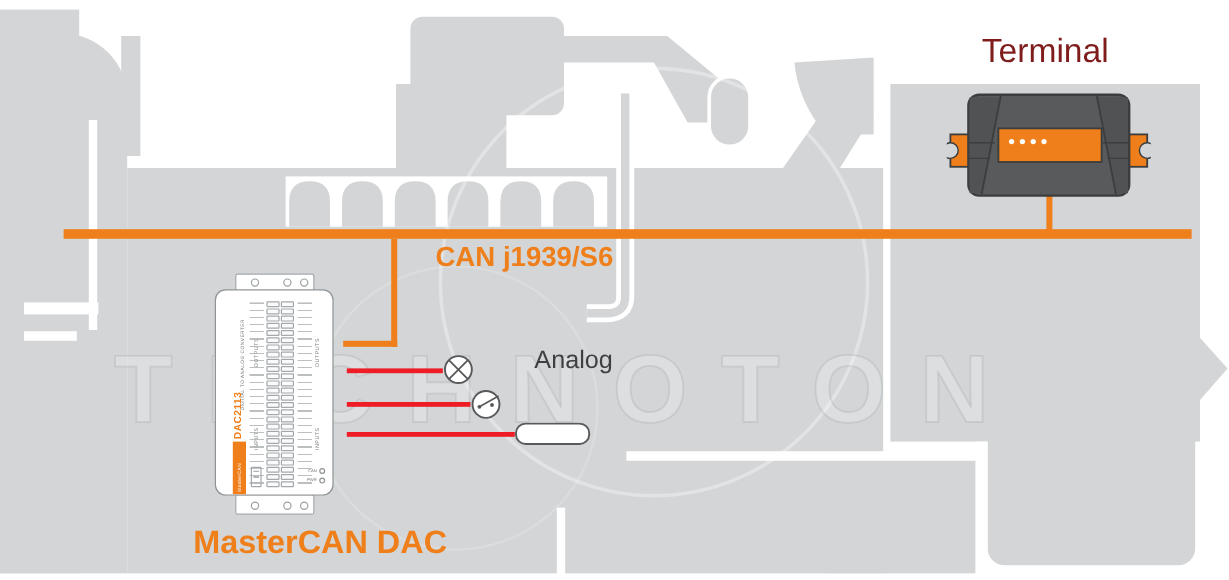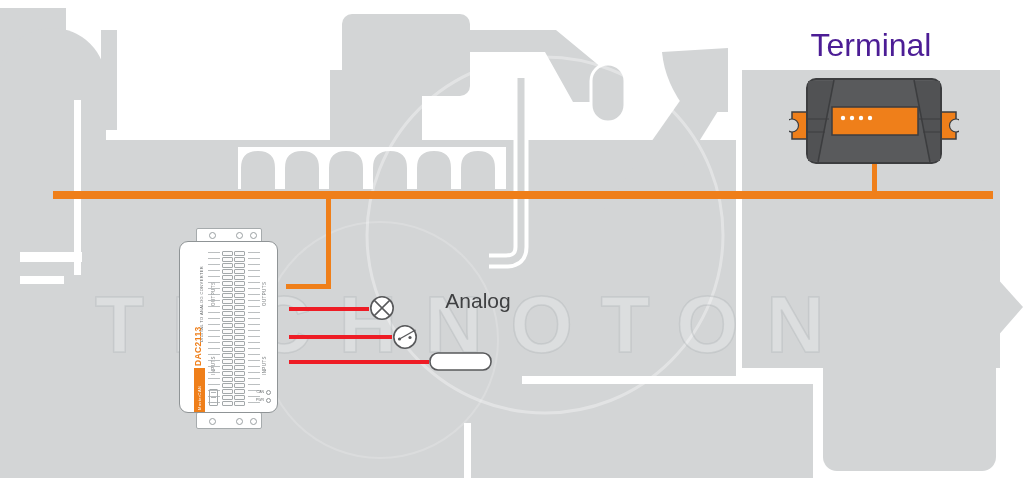--- a/index.html
+++ b/index.html
@@ -10,21 +10,21 @@
 
   
   .bus { position:absolute; left:53px; top:191px; width:940px; height:8px; background:#ef7f1a; z-index:2; }
   .drop-terminal { position:absolute; left:872px; top:163px; width:5px; height:30px; background:#ef7f1a; z-index:2; }
   .drop-dac-v { position:absolute; left:326px; top:199px; width:5px; height:90px; background:#ef7f1a; z-index:2; }
   .drop-dac-h { position:absolute; left:286px; top:284px; width:45px; height:5px; background:#ef7f1a; z-index:2; }
 
   .bus-label { position:absolute; left:347px; top:201px; width:180px; text-align:center;
                font-size:23px; font-weight:bold; color:#ef7f1a; z-index:3; }
   .terminal-label { position:absolute; left:790px; top:27px; width:162px; text-align:center;
-               font-size:32px; color:#4c1d95; z-index:3; }
+               font-size:28px; color:#7f1d1d; z-index:3; }
   .dac-label { position:absolute; left:161px; top:437px; width:220px;
                font-size:27px; font-weight:bold; color:#ef7f1a; z-index:3; }
   .sensors-label { position:absolute; left:417px; top:287px; width:122px; text-align:center;
                font-size:21px; color:#3f4042; line-height:28px; z-index:3; }
 
   
   .wire { position:absolute; height:4px; background:#ee1c25; z-index:2; }
   .wire1 { left:289px; top:307px; width:80px; }
   .wire2 { left:289px; top:335px; width:103px; }
   .wire3 { left:289px; top:360px; width:140px; }
@@ -111,20 +111,21 @@
     </g>
     <circle cx="545" cy="235" r="178" fill="none" stroke="#ffffff" stroke-opacity="0.35" stroke-width="3"></circle>
     <circle cx="380" cy="340" r="118" fill="none" stroke="#ffffff" stroke-opacity="0.18" stroke-width="2"></circle>
     <text x="95" y="352" font-size="80" font-weight="bold" letter-spacing="28" fill="rgba(255,255,255,0.22)" stroke="rgba(170,175,177,0.35)" stroke-width="1.5">TECHNOTON</text>
   </svg>
 
   <div class="bus"></div>
   <div class="drop-terminal"></div>
   <div class="drop-dac-v"></div>
   <div class="drop-dac-h"></div>
+  <div class="bus-label">CAN j1939/S6</div>
 
   <div class="terminal-label">Terminal</div>
   <svg class="terminal-dev" width="170" height="90" viewBox="0 0 170 90">
     <g>
       <rect x="3" y="36" width="16" height="27" fill="#ef7f1a" stroke="#3c3d3f" stroke-width="1.5"></rect>
       <circle cx="3" cy="49.5" r="6.5" fill="#d3d5d6" stroke="#3c3d3f" stroke-width="1.2"></circle>
     </g>
     <g>
       <rect x="151" y="36" width="16" height="27" fill="#ef7f1a" stroke="#3c3d3f" stroke-width="1.5"></rect>
       <circle cx="167" cy="49.5" r="6.5" fill="#d3d5d6" stroke="#3c3d3f" stroke-width="1.2"></circle>
@@ -243,14 +244,15 @@
           <div class="pin"></div>
           <div class="pin"></div>
         </div>
       <div class="mini-block"></div>
       <span class="led led1"></span>
       <span class="led led2"></span>
       <span class="led-label ledl1">CAN</span>
       <span class="led-label ledl2">PWR</span>
     </div>
   </div>
+  <div class="dac-label">MasterCAN DAC</div>
 
 </div>
 
 </body></html>

